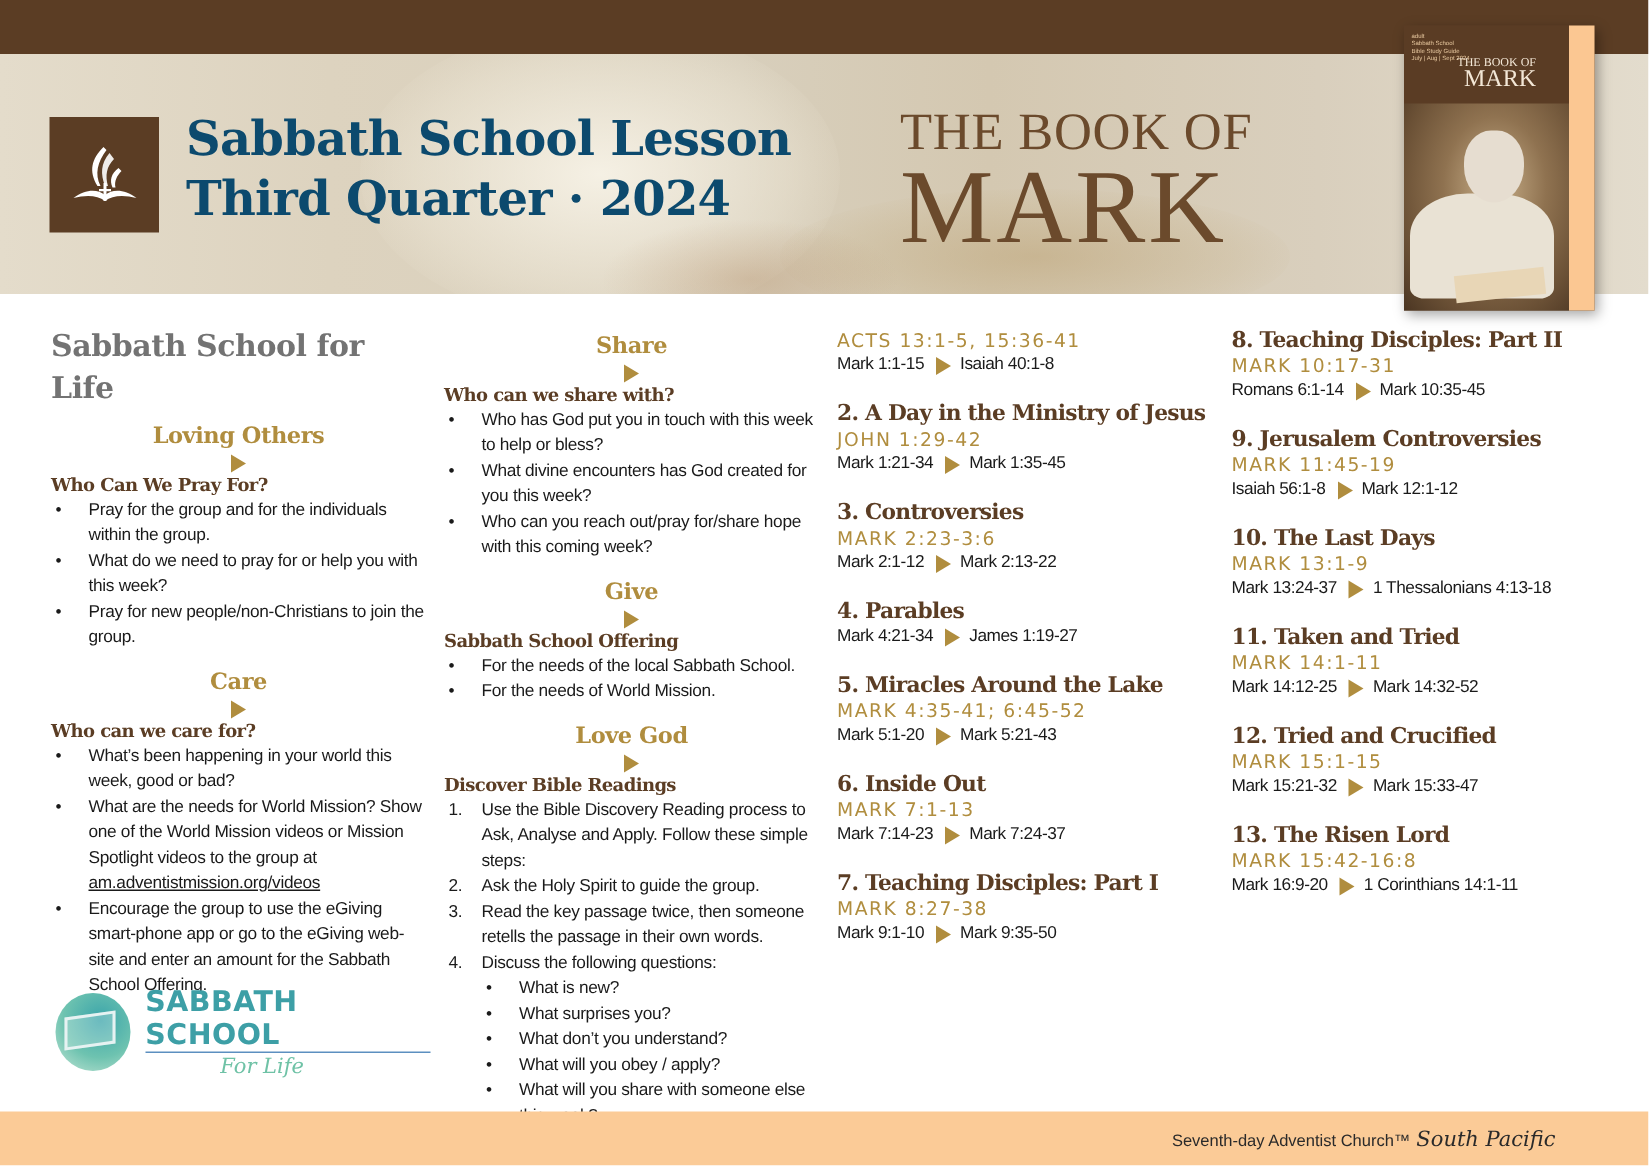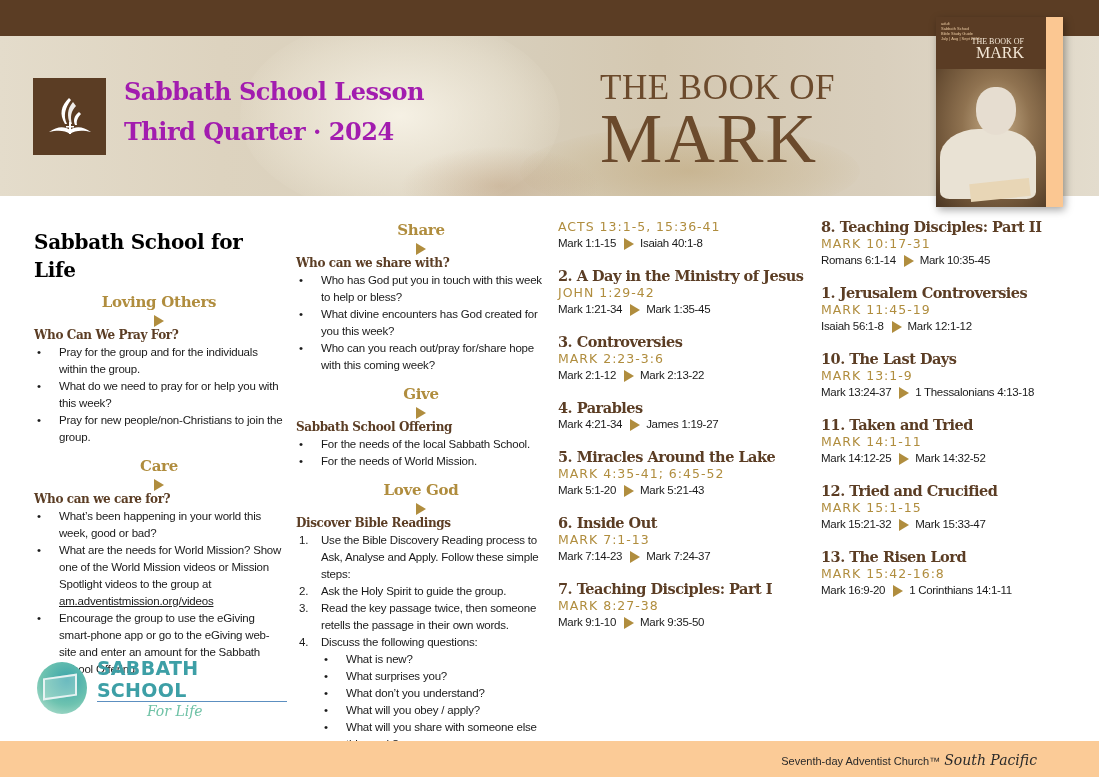--- a/index.html
+++ b/index.html
@@ -12,21 +12,21 @@
   .hero .blob1 { position: absolute; left: 240px; top: -20px; width: 320px; height: 200px; border-radius: 50%;
     background: radial-gradient(ellipse at center, rgba(250,246,235,0.85) 0%, rgba(240,234,218,0.4) 55%, rgba(0,0,0,0) 75%); }
   .hero .blob2 { position: absolute; left: 520px; top: 90px; width: 340px; height: 90px; border-radius: 50%;
     background: radial-gradient(ellipse at center, rgba(190,165,120,0.55) 0%, rgba(200,180,140,0.25) 55%, rgba(0,0,0,0) 75%); }
   .hero .blob3 { position: absolute; left: 400px; top: 110px; width: 200px; height: 80px; border-radius: 50%;
     background: radial-gradient(ellipse at center, rgba(180,140,100,0.35) 0%, rgba(0,0,0,0) 70%); }
 
   .logo-box { position: absolute; left: 33px; top: 78px; width: 73px; height: 77px; background: #5b3d24;
     display: flex; align-items: center; justify-content: center; }
   .hero-title { position: absolute; left: 124px; top: 72px; font-family: "DejaVu Serif", serif; font-weight: bold;
-    color: #a21caf; font-size: 24px; line-height: 40px; letter-spacing: -0.5px; }
+    color: #0c4a6e; font-size: 32px; line-height: 40px; letter-spacing: -0.5px; }
   .book-title { position: absolute; left: 600px; top: 70px; font-family: "Liberation Serif", serif; color: #6b4a2c; text-align: left; }
   .book-title .l1 { font-size: 35px; line-height: 36px; letter-spacing: 0.5px; }
   .book-title .l2 { font-size: 70px; line-height: 66px; letter-spacing: 2px; }
 
   .cover { position: absolute; left: 936px; top: 17px; width: 127px; height: 190px; box-shadow: 2px 3px 8px rgba(0,0,0,0.35); background: #5b3d24; }
   .cover .spine { position: absolute; right: 0; top: 0; width: 17px; height: 100%; background: #fbc792; }
   .cover .head { position: absolute; left: 0; top: 0; width: 110px; height: 52px; background: #5a3c24; }
   .cover .small { position: absolute; left: 5px; top: 4px; font-size: 4px; line-height: 5px; color: #e9c9a0; }
   .cover .ct1 { position: absolute; right: 22px; top: 20px; font-family: "Liberation Serif", serif; color: #f3e7d6; font-size: 8px; }
   .cover .ct2 { position: absolute; right: 22px; top: 28px; font-family: "Liberation Serif", serif; color: #f3e7d6; font-size: 16px; line-height: 16px; }
@@ -41,21 +41,21 @@
   .footer-text .script { font-family: "DejaVu Serif", serif; font-style: italic; font-size: 14px; color: #2a2a2a; }
 
   .serif-head { font-family: "DejaVu Serif", serif; font-weight: bold; }
 
   .col { position: absolute; }
   .col1 { left: 34px; top: 216px; width: 250px; }
   .col2 { left: 296px; top: 222px; width: 250px; }
   .col3 { left: 558px; top: 218px; width: 250px; }
   .col4 { left: 821px; top: 218px; width: 250px; }
 
-  .main-heading { font-size: 20px; line-height: 28px; color: #000000; margin-bottom: 10px; letter-spacing: -0.3px; margin-top: 12px; }
+  .main-heading { font-size: 20px; line-height: 28px; color: #737373; margin-bottom: 10px; letter-spacing: -0.3px; }
   .sec-title { font-size: 15px; line-height: 17px; color: #b08d3e; display: flex; align-items: center; gap: 4px; font-weight: bold; font-family: "DejaVu Serif", serif; letter-spacing: -0.3px; flex-direction: column; }
   .tri { display: inline-block; width: 0; height: 0; border-top: 6px solid transparent; border-bottom: 6px solid transparent; border-left: 10px solid #b08d3e; }
   .sub-title { font-size: 12px; line-height: 16px; color: #5b3d24; font-weight: bold; font-family: "DejaVu Serif", serif; letter-spacing: -0.4px; margin-bottom: 1px; }
   .section { margin-bottom: 12px; }
 
   ul.bl, ol.nl { list-style: none; font-size: 11.5px; line-height: 17px; color: #1a1a1a; letter-spacing: -0.2px; }
   ul.bl li, ol.nl li { position: relative; padding-left: 25px; }
   ul.bl li::before { content: "•"; position: absolute; left: 3px; top: 0; }
   ol.nl li .num { position: absolute; left: 3px; top: 0; }
   ul.sub { list-style: none; }
@@ -284,21 +284,21 @@
   <div class="lesson">
     <div class="lt">8. Teaching Disciples: Part II</div>
     <div class="lk">MARK 10:17-31</div>
     <div class="lr">
         <span>Romans 6:1-14</span>
         <span class="tri"></span>
         <span>Mark 10:35-45</span>
       </div>
   </div>
   <div class="lesson">
-    <div class="lt">1. Jerusalem Controversies</div>
+    <div class="lt">9. Jerusalem Controversies</div>
     <div class="lk">MARK 11:45-19</div>
     <div class="lr">
         <span>Isaiah 56:1-8</span>
         <span class="tri"></span>
         <span>Mark 12:1-12</span>
       </div>
   </div>
   <div class="lesson">
     <div class="lt">10. The Last Days</div>
     <div class="lk">MARK 13:1-9</div>

